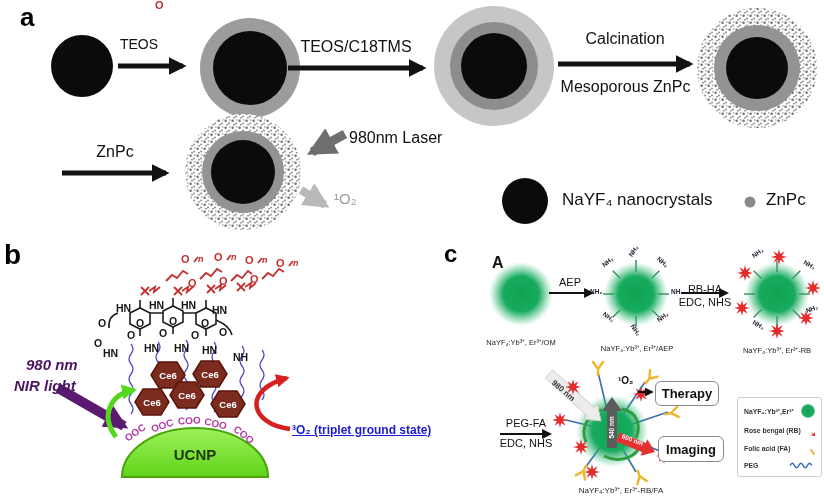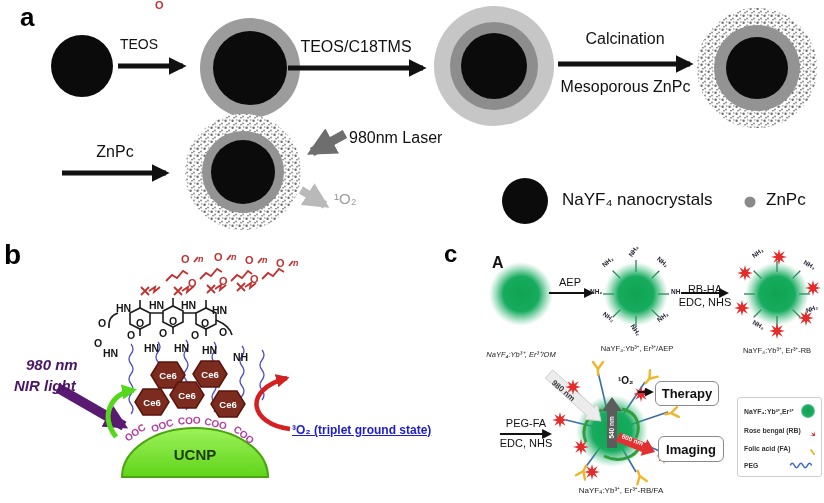--- a/index.html
+++ b/index.html
@@ -328,21 +328,21 @@
 <span class="t coo" style="left:232px;top:430px;transform:rotate(38deg);">COO</span>
 
 <span class="t b ctr" style="left:160px;top:447px;width:70px;font-size:15px;color:#1e3a06;">UCNP</span>
 <span class="t blue" style="left:292px;top:424px;text-decoration:underline;">³O₂ (triplet ground state)</span>
 
 <span class="t panel-label" style="left:444px;top:241px;font-size:24px;">c</span>
 <span class="t b" style="left:492px;top:255px;font-size:16px;">A</span>
 <span class="t rxn ctr" style="left:552px;top:277px;width:36px;">AEP</span>
 <span class="t rxn ctr" style="left:680px;top:276px;width:50px;margin-top:8px;">RB-HA</span>
 <span class="t rxn ctr" style="left:676px;top:297px;width:58px;">EDC, NHS</span>
-<span class="t plabel ctr" style="left:462px;top:351px;width:118px;font-style:italic;">NaYF₄:Yb³⁺, Er³⁺/OM</span>
+<span class="t plabel ctr" style="left:462px;top:339px;width:118px;">NaYF₄:Yb³⁺, Er³⁺/OM</span>
 <span class="t plabel ctr" style="left:578px;top:345px;width:118px;">NaYF₄:Yb³⁺, Er³⁺/AEP</span>
 <span class="t plabel ctr" style="left:718px;top:347px;width:118px;">NaYF₄:Yb³⁺, Er³⁺-RB</span>
 
 <span class="t nh2" style="left:628px;top:248px;transform:rotate(-55deg);">NH₂</span>
 <span class="t nh2" style="left:656px;top:259px;transform:rotate(40deg);">NH₂</span>
 <span class="t nh2" style="left:671px;top:289px;">NH₂</span>
 <span class="t nh2" style="left:657px;top:314px;transform:rotate(-38deg);">NH₂</span>
 <span class="t nh2" style="left:629px;top:327px;transform:rotate(55deg);">NH₂</span>
 <span class="t nh2" style="left:602px;top:314px;transform:rotate(38deg);">NH₂</span>
 <span class="t nh2" style="left:590px;top:289px;">NH₂</span>

